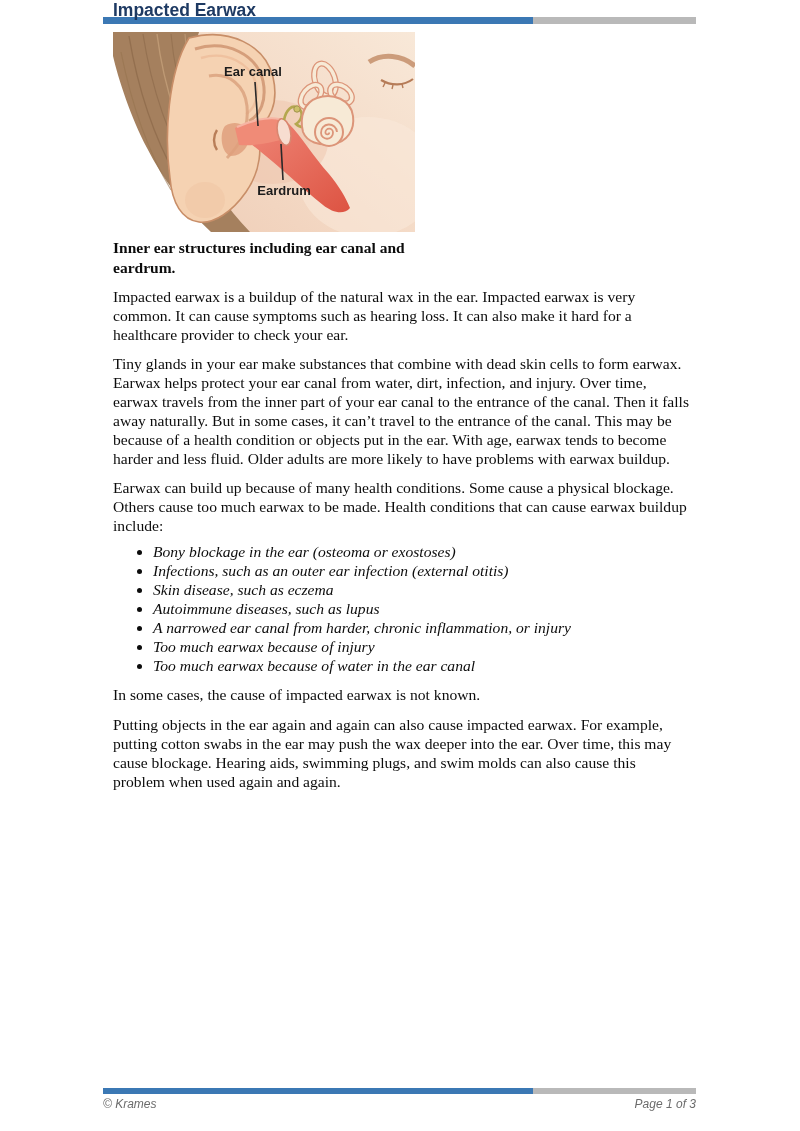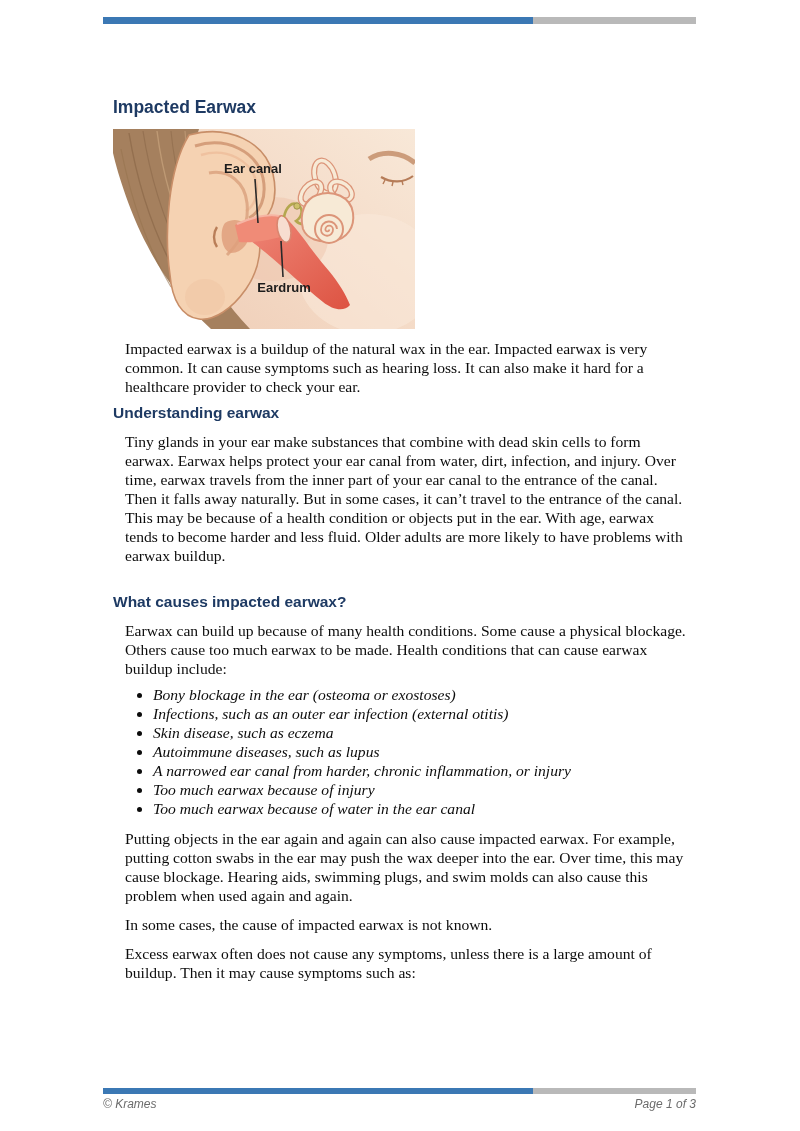--- a/index.html
+++ b/index.html
@@ -13,36 +13,35 @@
   }
   
   .rule{position:absolute;left:103px;width:593px;height:7px;display:flex;}
   .rule-top{top:17px;}
   .rule-bottom{top:1088px;height:6px;}
   .rule .seg-blue{width:430px;height:100%;}
   .rule .seg-gray{flex:1;height:100%;}
 
   .content{
     position:absolute;left:113px;top:0;width:576px;
-    padding-top:97px;
   }
   h1.doc-title{
     margin:0;
     font-family:"Liberation Sans", sans-serif;
     font-size:17.5px;font-weight:700;
     line-height:21px;
   }
   .figure{margin-top:11px;width:302px;text-decoration:underline;}
   .figure svg{display:block;}
   .caption{
     margin-top:6px;width:302px;
     font-weight:700;font-size:15.5px;line-height:19.5px;
   }
   p.body{
-    margin:10px 0 0 12px;
+    margin:10px 0 0 0;
     font-size:15.6px;line-height:19px;
   }
   h2.sec{
     margin:8px 0 0 0;
     font-family:"Liberation Sans", sans-serif;
     font-size:15.5px;font-weight:700;line-height:18px;
   }
   h2.sec.major{margin-top:28px;}
   ul.blist{
     margin:7px 0 0 0;padding:0 0 0 40px;
@@ -151,43 +150,41 @@
 
         <g>
           <line x1="142" y1="50" x2="145" y2="94" stroke="#2a2a2a" stroke-width="1.6"></line>
           <text x="140" y="44" text-anchor="middle" class="fig-label">Ear canal</text>
           <line x1="170" y1="148" x2="168" y2="112" stroke="#2a2a2a" stroke-width="1.6"></line>
           <text x="171" y="163" text-anchor="middle" class="fig-label">Eardrum</text>
         </g>
       </svg>
     </div>
 
+    <div class="caption">Inner ear structures including ear canal and eardrum.</div>
 
     <p class="body">Impacted earwax is a buildup of the natural wax in the ear. Impacted earwax is very common. It can cause symptoms such as hearing loss. It can also make it hard for a healthcare provider to check your ear.</p>
 
-    <h2 class="sec" style="color:#1e3a63">Understanding earwax</h2>
     <p class="body">Tiny glands in your ear make substances that combine with dead skin cells to form earwax. Earwax helps protect your ear canal from water, dirt, infection, and injury. Over time, earwax travels from the inner part of your ear canal to the entrance of the canal. Then it falls away naturally. But in some cases, it can’t travel to the entrance of the canal. This may be because of a health condition or objects put in the ear. With age, earwax tends to become harder and less fluid. Older adults are more likely to have problems with earwax buildup.</p>
 
-    <h2 class="sec major" style="color:#1e3a63">What causes impacted earwax?</h2>
     <p class="body">Earwax can build up because of many health conditions. Some cause a physical blockage. Others cause too much earwax to be made. Health conditions that can cause earwax buildup include:</p>
 
     <ul class="blist">
       <li>Bony blockage in the ear (osteoma or exostoses)</li>
       <li>Infections, such as an outer ear infection (external otitis)</li>
       <li>Skin disease, such as eczema</li>
       <li>Autoimmune diseases, such as lupus</li>
       <li>A narrowed ear canal from harder, chronic inflammation, or injury</li>
       <li>Too much earwax because of injury</li>
       <li>Too much earwax because of water in the ear canal</li>
     </ul>
 
+    <p class="body">In some cases, the cause of impacted earwax is not known.</p>
     <p class="body" style="margin-top:11px">Putting objects in the ear again and again can also cause impacted earwax. For example, putting cotton swabs in the ear may push the wax deeper into the ear. Over time, this may cause blockage. Hearing aids, swimming plugs, and swim molds can also cause this problem when used again and again.</p>
-    <p class="body">In some cases, the cause of impacted earwax is not known.</p>
 
-    <p class="body">Excess earwax often does not cause any symptoms, unless there is a large amount of buildup. Then it may cause symptoms such as:</p>
 
   </div>
 
   <div class="rule rule-bottom">
     <div class="seg-blue" style="background:#3b78b4"></div>
     <div class="seg-gray" style="background:#b9b9b9"></div>
   </div>
 
   <div class="footer-row">
     <span>© Krames</span>

